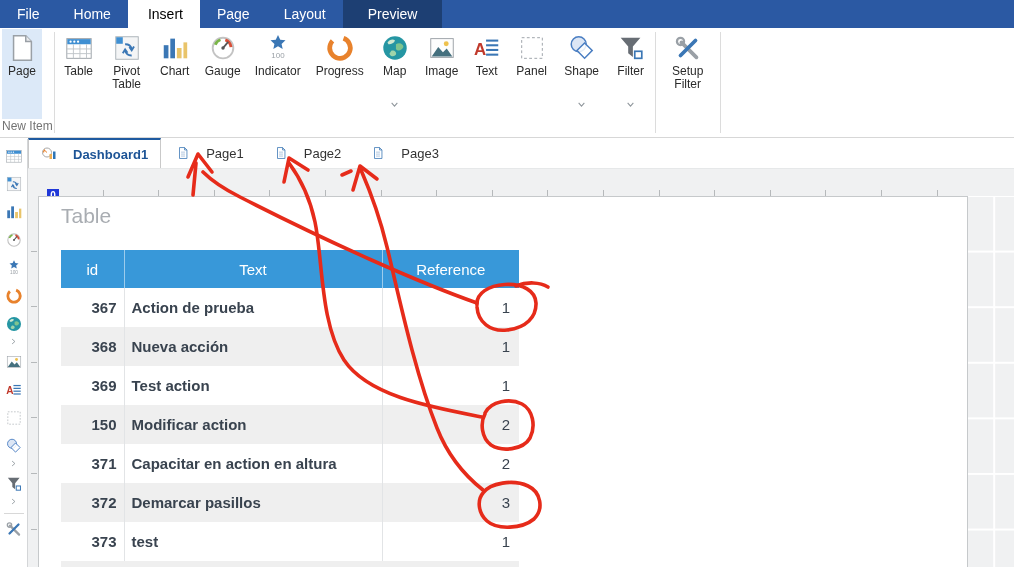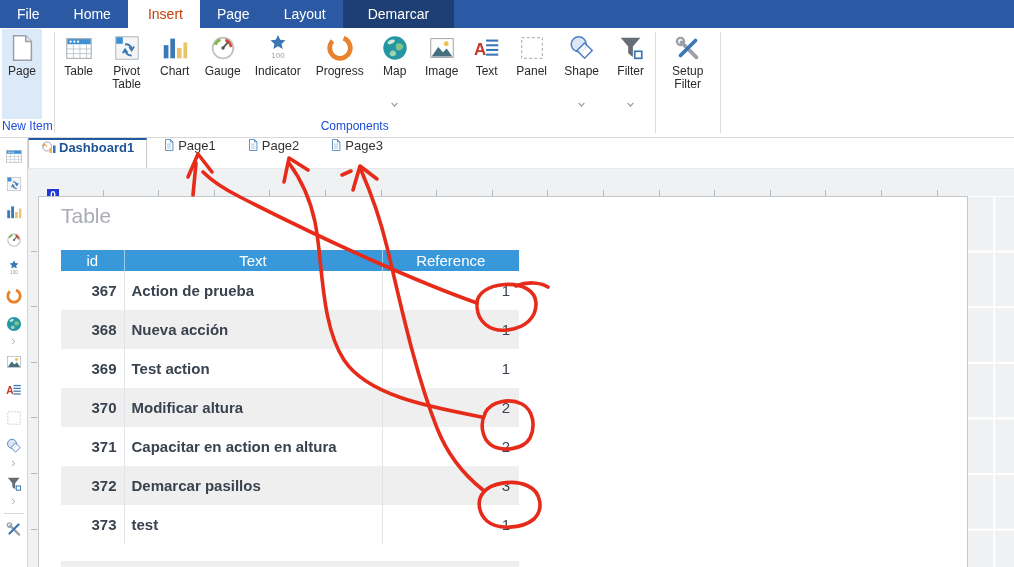--- a/index.html
+++ b/index.html
@@ -3,42 +3,42 @@
 <meta charset="utf-8">
 <style>
   html,body { margin:0; padding:0; background:#fff; }
   .app { position:relative; width:1014px; height:567px; overflow:hidden;
          font-family:"Liberation Sans", sans-serif; background:#fff; }
 
   
   .titlebar { position:absolute; left:0; top:0; width:100%; height:28px;
               background:#2b59a3; display:flex; align-items:stretch; }
   .ttab { color:#fff; font-size:14px; padding:0 17px; display:flex; align-items:center; cursor:default; }
-  .ttab.active { background:#fff; color:#c2410c;padding-left:20px; }
+  .ttab.active { background:#fff; color:#000000;padding-left:20px; }
   .ttab.dark { background:#1d3f73; padding:0 25px; }
 
   
   .ribbon { position:absolute; top:28px; left:0; width:100%; height:110px; background:#fff;
             border-bottom:1px solid #d7d7d7; display:flex; align-items:stretch;
             padding-left:2px; box-sizing:border-box; }
   .rgroup { display:flex; flex-direction:column; }
   .rbuttons { display:flex; flex:1; align-items:flex-start; padding-top:1px; }
-  .rgroup-label { text-align:center; font-size:12px; color:#1d4ed8; padding-bottom:16px; white-space:nowrap; }
+  .rgroup-label { text-align:center; font-size:12px; color:#737373; padding-bottom:16px; white-space:nowrap; }
   .rsep { width:1px; background:#dcdcdc; margin:4px 1px 4px 1px; }
   .rbtn { position:relative; height:90px; display:flex; flex-direction:column; align-items:center;
           padding-top:4px; box-sizing:border-box; cursor:default; }
   .rbtn.selected { background:#dce9f8; }
   .ric { width:30px; height:30px; margin-bottom:2px; flex:none; }
   .rlabel { font-size:12px; color:#2a2a2a; text-align:center; line-height:13px; white-space:pre-line; }
   .rchev { position:absolute; bottom:8px; width:13px; height:13px; }
 
   
   .tabstrip { position:absolute; left:28px; top:138px; right:0; height:30px; background:#fff;
               border-bottom:1px solid #e6e8e9; display:flex; align-items:stretch; z-index:2; }
-  .ptab { display:flex; align-items:flex-start; gap:2px; padding:0 15px; font-size:13px; color:#333; cursor:default; }
+  .ptab { display:flex; align-items:center; gap:16px; padding:0 15px; font-size:13px; color:#333; cursor:default; }
   .ptab .pticon { width:14px; height:14px; flex:none; }
   .ptab.active { border-top:2px solid #1e5aa0; border-left:1px solid #c9c9c9; border-right:1px solid #c9c9c9;
                  color:#1d5496; font-weight:bold; padding:0 12px; }
   .ptab.active .pticon { width:16px; height:16px; }
 
   
   .sidebar { position:absolute; left:0; top:139px; width:28px; bottom:0; background:#fff;
              border-right:1px solid #d4d6d8; display:flex; flex-direction:column; align-items:center;
              padding-top:8px; box-sizing:border-box; }
   .sic { width:18px; height:18px; margin-bottom:10px; flex:none; cursor:default; }
@@ -57,21 +57,21 @@
           color:#fff; font-size:10px; line-height:14px; text-align:center; font-weight:bold; }
   .rightgrid { position:absolute; left:940px; top:28px; right:0; bottom:0;
        background-image:linear-gradient(to right,#fff 1.5px,transparent 1.5px),
                         linear-gradient(to bottom,#fff 1.5px,transparent 1.5px);
        background-size:55.6px 100%, 100% 55.6px;
        background-position:25.2px 0, 0 54.6px; background-repeat:repeat; }
 
   .ctitle { position:absolute; left:22px; top:7px; font-size:21px; color:#a9adb2; }
   .dtable { position:absolute; left:22px; top:53px; width:458px; border-collapse:collapse;
             table-layout:fixed; font-size:15px; }
-  .dtable th { height:21px; background:#3898d9; color:#fff; font-weight:normal; text-align:center;
+  .dtable th { height:38px; background:#3898d9; color:#fff; font-weight:normal; text-align:center;
                border-left:1px solid rgba(255,255,255,.5); padding:0; }
   .dtable th:first-child { border-left:none; }
   .dtable td { height:39px; color:#39434f; border-left:1px solid #e2e4e6; padding:0; overflow:hidden; white-space:nowrap; }
   .dtable td:first-child { border-left:none; text-align:right; padding-right:7px;font-weight:bold; }
   .dtable td.text { padding-left:7px;font-weight:bold; }
   .dtable td.ref { text-align:right; padding-right:9px; }
   .dtable tbody tr:nth-child(even) { background:#efefef; }
   .partialrow { position:absolute; left:22px; top:364px; width:458px; height:8px; background:#efefef; }
 
   
@@ -180,21 +180,21 @@
 </svg>
 
 <div class="app">
 
   <div class="titlebar">
     <div class="ttab">File</div>
     <div class="ttab">Home</div>
     <div class="ttab active">Insert</div>
     <div class="ttab">Page</div>
     <div class="ttab">Layout</div>
-    <div class="ttab dark">Demarcar</div>
+    <div class="ttab dark">Preview</div>
   </div>
 
   <div class="ribbon">
 
     <div class="rgroup">
       <div class="rbuttons">
         <div class="rbtn selected" style="width:40px">
           <svg class="ric">
               <use href="#sym-page"></use>
             </svg>
@@ -284,21 +284,20 @@
         <div class="rbtn" style="width:46px">
           <svg class="ric">
               <use href="#sym-filter"></use>
             </svg>
           <div class="rlabel">Filter</div>
           <svg class="rchev">
               <use href="#sym-chevron-down"></use>
             </svg>
         </div>
       </div>
-      <div class="rgroup-label">Components</div>
     </div>
 
     <div class="rsep"></div>
 
     <div class="rgroup">
       <div class="rbuttons">
         <div class="rbtn" style="width:62px">
           <svg class="ric">
               <use href="#sym-setup-toolbox"></use>
             </svg>
@@ -423,22 +422,22 @@
             <td>368</td>
             <td class="text">Nueva acción</td>
             <td class="ref">1</td>
           </tr>
           <tr>
             <td>369</td>
             <td class="text">Test action</td>
             <td class="ref">1</td>
           </tr>
           <tr>
-            <td>370</td>
-            <td class="text">Modificar altura</td>
+            <td>150</td>
+            <td class="text">Modificar action</td>
             <td class="ref">2</td>
           </tr>
           <tr>
             <td>371</td>
             <td class="text">Capacitar en action en altura</td>
             <td class="ref">2</td>
           </tr>
           <tr>
             <td>372</td>
             <td class="text">Demarcar pasillos</td>

